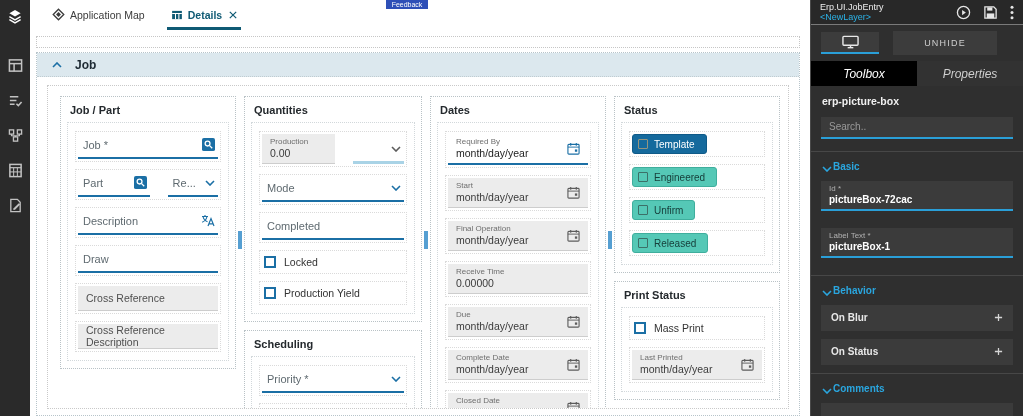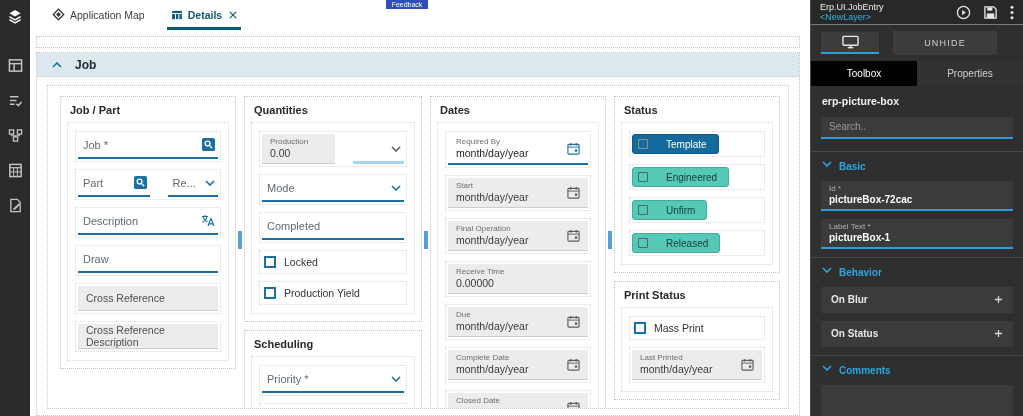--- a/index.html
+++ b/index.html
@@ -49,48 +49,48 @@
   .f-label-d { font-size:10.5px; color:#4f4f4f; }
   .f-gray2, .f-date { background:#ececec; border-bottom:1px solid #cdcdcd; padding:3px 8px 4px; display:flex; align-items:center; justify-content:space-between; cursor:default; }
   .f-date.active { background:#fff; border-bottom:2px solid #1b6fa5; cursor:text; }
   .s-label { font-size:8px; color:#6e6e6e; }
   .s-value { font-size:10.5px; color:#3b3b3b; margin-top:1px; }
   .f-date.active .s-value { color:#1d1d1d; }
 
   .f-check { display:flex; align-items:center; gap:8px; padding:3px 2px; font-size:10.5px; color:#333; cursor:pointer; }
   .cb { width:12px; height:12px; border:2px solid #1b6fa5; background:#fff; flex:none; }
 
-  .chip { display:inline-flex; align-items:center; gap:18px; height:20px; padding:0 11px 0 5px; border-radius:3px; font-size:10px; width:fit-content; cursor:pointer; }
+  .chip { display:inline-flex; align-items:center; gap:6px; height:20px; padding:0 11px 0 5px; border-radius:3px; font-size:10px; width:fit-content; cursor:pointer; }
   .cbox { width:10px; height:10px; border:1.5px solid rgba(40,40,40,.55); border-radius:1px; flex:none; }
   .chip.blue-chip { background:#156a9d; color:#fff; border:1px solid #0f5a88; }
   .chip.blue-chip .cbox { border-color:rgba(180,160,120,.8); }
   .chip.teal-chip { background:#55c8b6; color:#17403c; border:1px solid #3fae9d; }
 
   .col-sep { position:absolute; width:4px; height:18px; background:#559fd2; top:145px; }
 
   
   .rpanel { width:213px; height:416px; background:#2f2f2f; color:#ddd; display:flex; flex-direction:column; flex:none; border-left:1px solid #4a4a4a; }
   .rp-header { height:25px; flex:none; background:#282828; border-bottom:1px solid #7a7a7a; display:flex; align-items:center; padding:0 9px; }
   .rp-app { font-size:9px; color:#ededed; }
   .rp-layer { font-size:9px; color:#2bb3e8; cursor:pointer; }
   .rp-hicons { margin-left:auto; display:flex; gap:12px; align-items:center; color:#e6e6e6; }
   .hic { display:flex; cursor:pointer; }
   .rp-device { height:36px; flex:none; display:flex; align-items:center; gap:14px; padding:0 10px; }
   .dev-select { width:58px; height:22px; background:#3c3c3c; border-bottom:2px solid #2a9fd8; display:flex; align-items:center; justify-content:center; color:#e8e8e8; cursor:pointer; }
   .unhide-btn { width:104px; height:24px; background:#3c3c3c; color:#cfcfcf; font-size:9px; letter-spacing:1.2px; display:flex; align-items:center; justify-content:center; cursor:pointer; }
   .rp-tabs { height:25px; flex:none; display:flex; }
-  .rp-tab { flex:1; display:flex; align-items:center; justify-content:center; font-size:10px; color:#cfcfcf; cursor:pointer; background:#323232; }
+  .rp-tab { flex:1; display:flex; align-items:center; justify-content:center; font-size:12px; color:#cfcfcf; cursor:pointer; background:#323232;font-style:italic; }
   .rp-tab.active { background:#000; color:#fff; }
   .rp-content { flex:1; padding:7px 10px 0; overflow:hidden; }
   .rp-comp { font-size:10.5px; font-weight:bold; color:#f0f0f0; margin:2px 0 9px 1px; }
   .rp-search { width:100%; height:22px; background:#3b3b3b; border:none; border-bottom:2px solid #2a9fd8; color:#c9c9c9; font-size:10px; padding:0 8px; font-family:"Liberation Sans", sans-serif; margin-bottom:10px; outline:none; }
   .rp-search::placeholder { color:#9a9a9a; }
   .rp-divider { height:1px; background:#474747; margin:2px -10px 9px; }
-  .rp-sec-h { display:flex; align-items:flex-start; gap:7px; color:#2aa6df; font-size:10px; font-weight:bold; margin:0 0 9px 1px; cursor:pointer; }
-  .prop-field { background:#3b3b3b; border-bottom:2px solid #2a9fd8; padding:3px 8px 4px; margin-bottom:8px; cursor:text; }
+  .rp-sec-h { display:flex; align-items:flex-end; gap:1px; color:#2aa6df; font-size:10px; font-weight:bold; margin:0 0 9px 1px; cursor:pointer; }
+  .prop-field { background:#3b3b3b; border-bottom:2px solid #2a9fd8; padding:3px 8px 4px; margin-bottom:17px; cursor:text; }
   .p-label { font-size:8px; color:#b2b2b2; }
   .p-value { font-size:10px; font-weight:bold; color:#fff; margin-top:1px; }
   .event-row { background:#3b3b3b; height:26px; display:flex; align-items:center; justify-content:space-between; padding:0 10px; margin-bottom:8px; font-size:10px; font-weight:bold; color:#e8e8e8; cursor:pointer; }
   .ev-plus { color:#d5d5d5; display:flex; }
   .comment-box { background:#3b3b3b; height:44px; border-bottom:2px solid #2a9fd8; position:relative; margin-bottom:8px; cursor:text; }
   .rz { position:absolute; right:2px; bottom:3px; color:#8a8a8a; display:flex; }
 </style>
 </head>
 <body>
 

